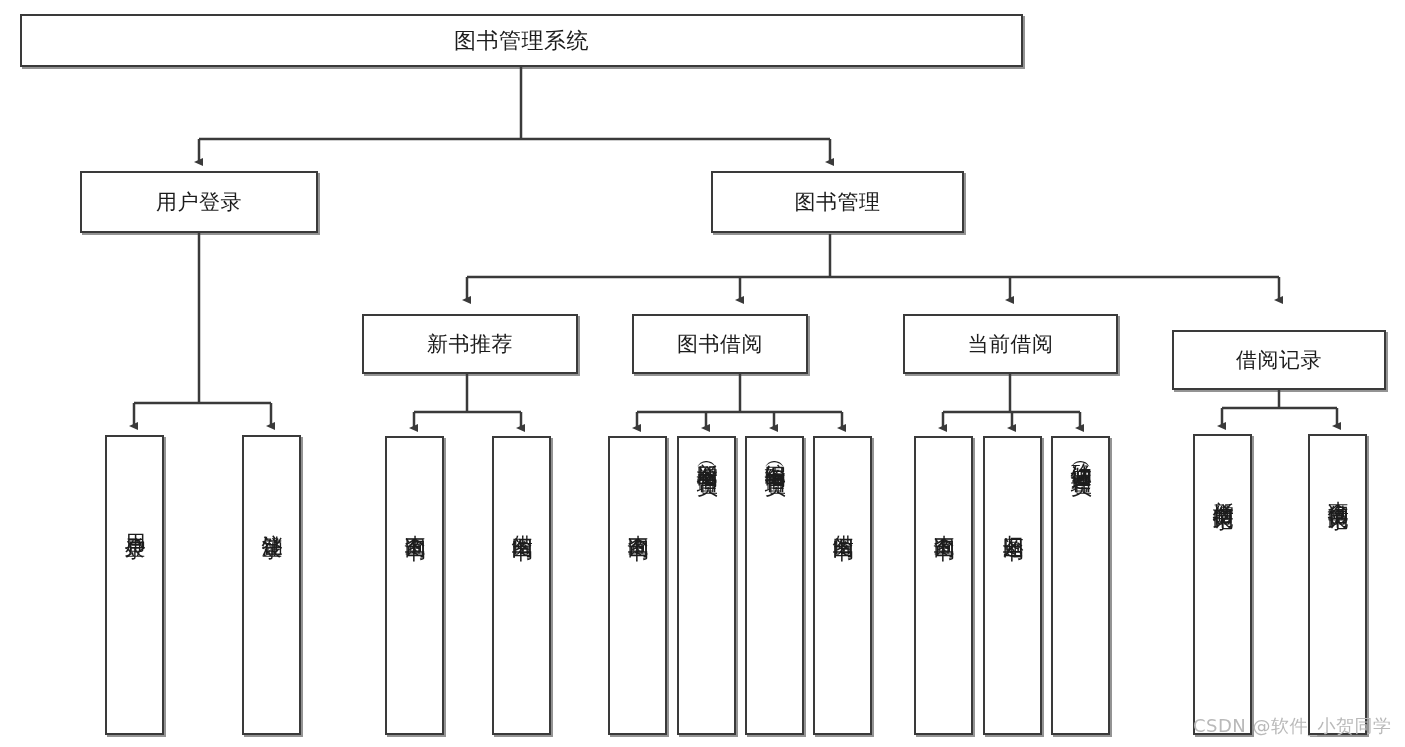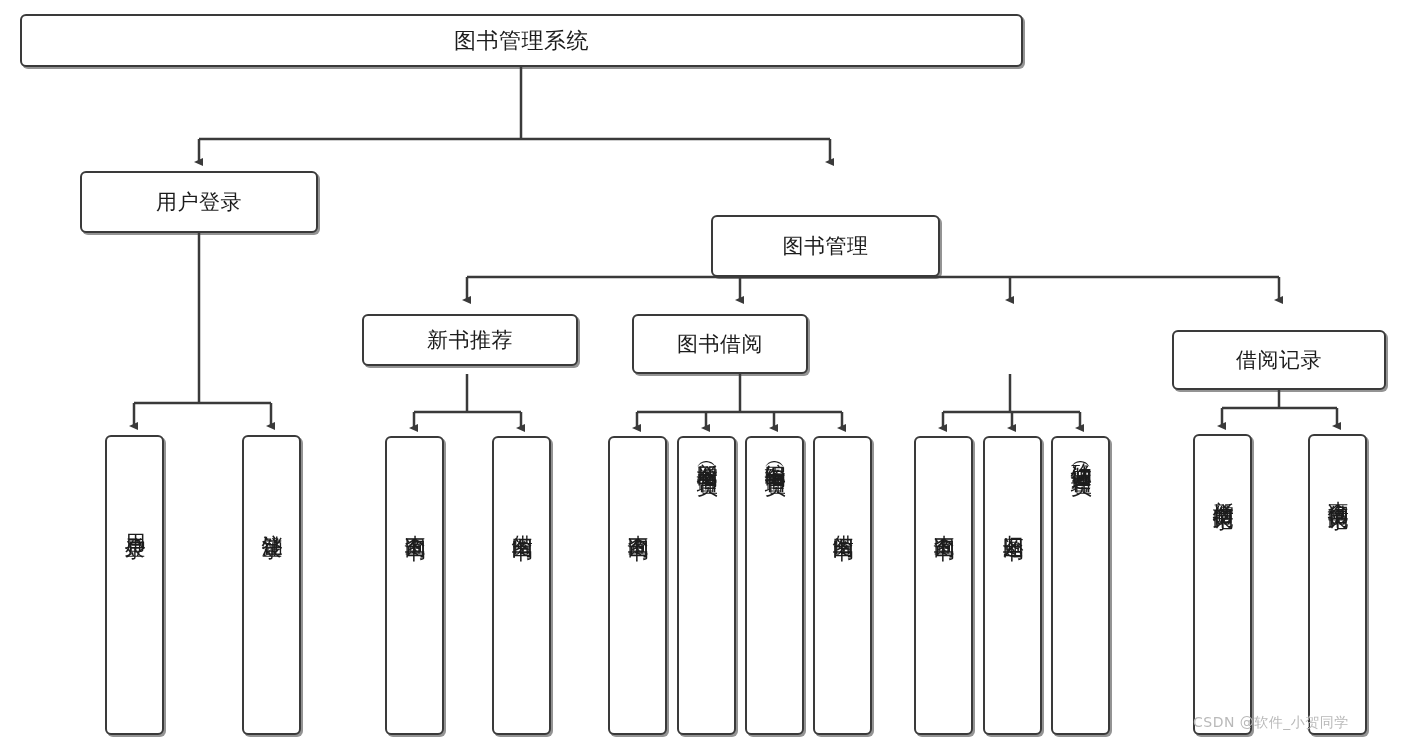--- a/index.html
+++ b/index.html
@@ -32,21 +32,20 @@
     background: #ffffff;
     border: 2px solid #3a3a3a;
     display: flex;
     align-items: center;
     justify-content: center;
     color: #1c1c1c;
     z-index: 2;
   }
   .node.shadowed {
     box-shadow: 2px 2px 0 0 rgba(60,60,60,0.55);
-    border-radius: 6px;
   }
   .node .label {
     font-size: 21px;
     line-height: 1.18;
     letter-spacing: 0.5px;
     white-space: nowrap;
     text-align: center;
   }
   .node.root .label { font-size: 22px; }
   .node.leaf {
@@ -60,21 +59,21 @@
     line-height: 1.32;
     letter-spacing: 2px;
     white-space: nowrap;
   }
   .node.leaf.mid .label { margin-top: 78px; }
   .node.leaf.tall .label { margin-top: 6px; }
   .watermark {
     position: absolute;
     left: 1193px;
     top: 714px;
-    font-size: 14px;
+    font-size: 18px;
     color: #b9b9b9;
     white-space: nowrap;
     z-index: 5;
     letter-spacing: 0.5px;
   }
 </style>
 </head>
 <body>
 
 <div id="canvas">
@@ -130,32 +129,35 @@
   </svg>
 
   <div class="node root shadowed" style="left:20px; top:14px; width:1003px; height:53px;">
     <span class="label">图书管理系统</span>
   </div>
 
   <div class="node shadowed" style="left:80px; top:171px; width:238px; height:62px;">
     <span class="label">用户登录</span>
   </div>
 
-  <div class="node shadowed" style="left:711px; top:171px; width:229px; height:62px;margin-top:44px;">
+  <div class="node shadowed" style="left:711px; top:171px; width:253px; height:62px;">
     <span class="label">图书管理</span>
   </div>
 
-  <div class="node shadowed" style="left:362px; top:314px; width:216px; height:52px;">
+  <div class="node shadowed" style="left:362px; top:314px; width:216px; height:60px;">
     <span class="label">新书推荐</span>
   </div>
 
   <div class="node shadowed" style="left:632px; top:314px; width:176px; height:60px;">
     <span class="label">图书借阅</span>
   </div>
 
+  <div class="node shadowed" style="left:903px; top:314px; width:215px; height:60px;">
+    <span class="label">当前借阅</span>
+  </div>
 
   <div class="node shadowed" style="left:1172px; top:314px; width:214px; height:60px;margin-top:16px;">
     <span class="label">借阅记录</span>
   </div>
 
   <div class="node leaf mid shadowed" style="left:105px; top:435px; width:59px; height:300px;">
     <span class="label">用户登录</span>
   </div>
 
   <div class="node leaf mid shadowed" style="left:242px; top:435px; width:59px; height:300px;">

